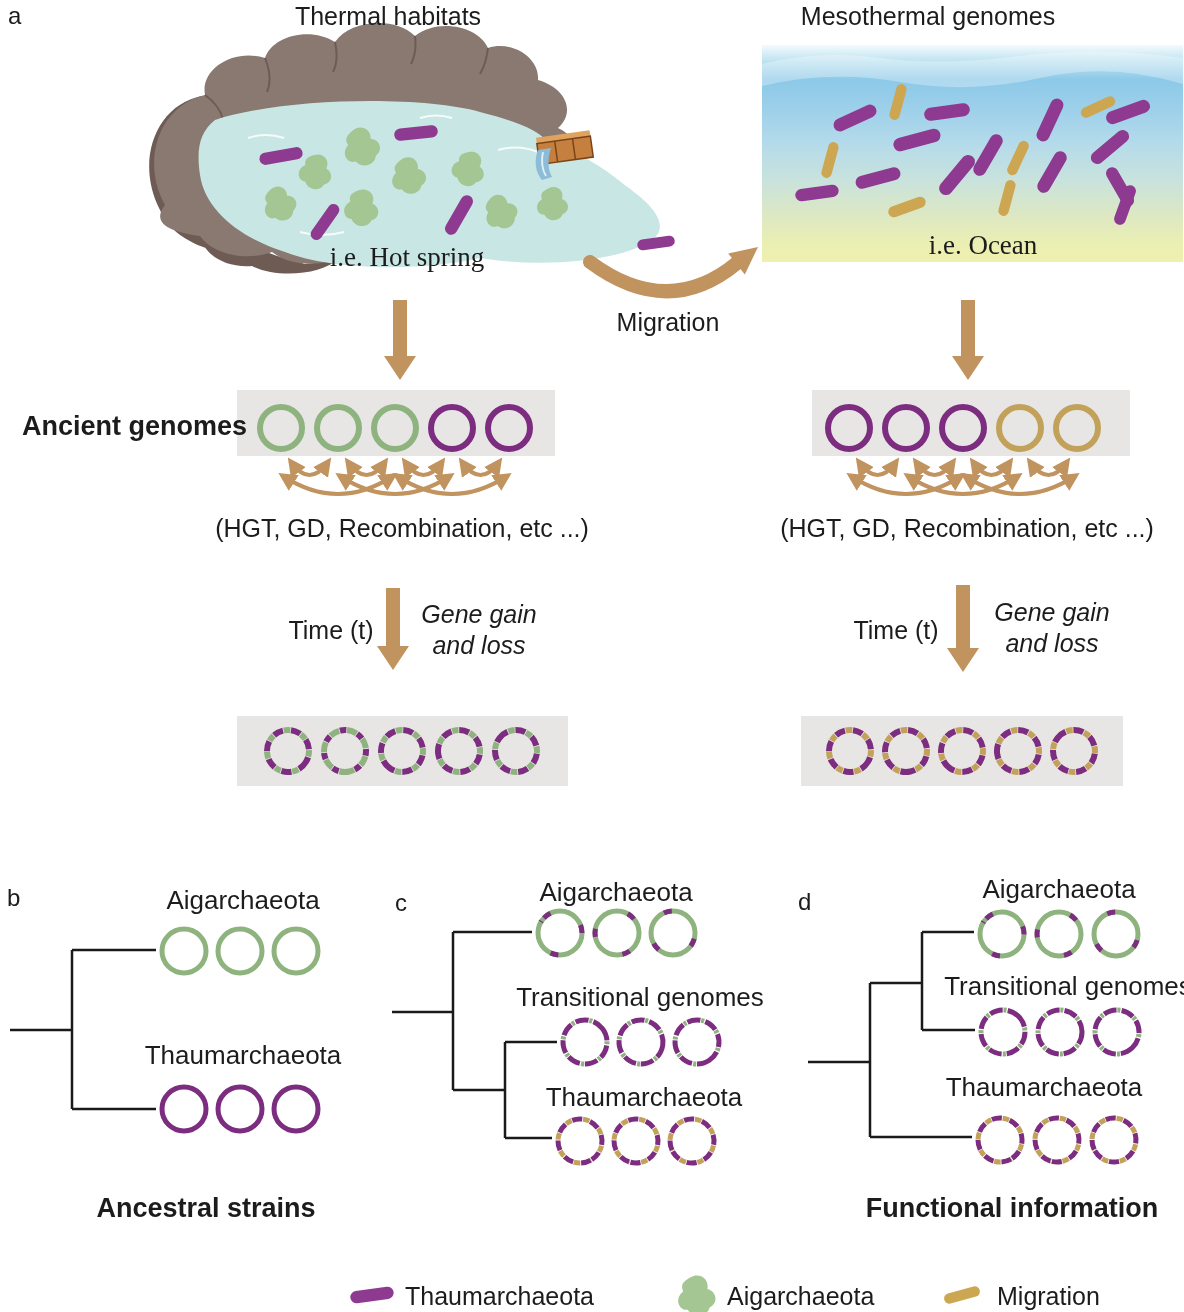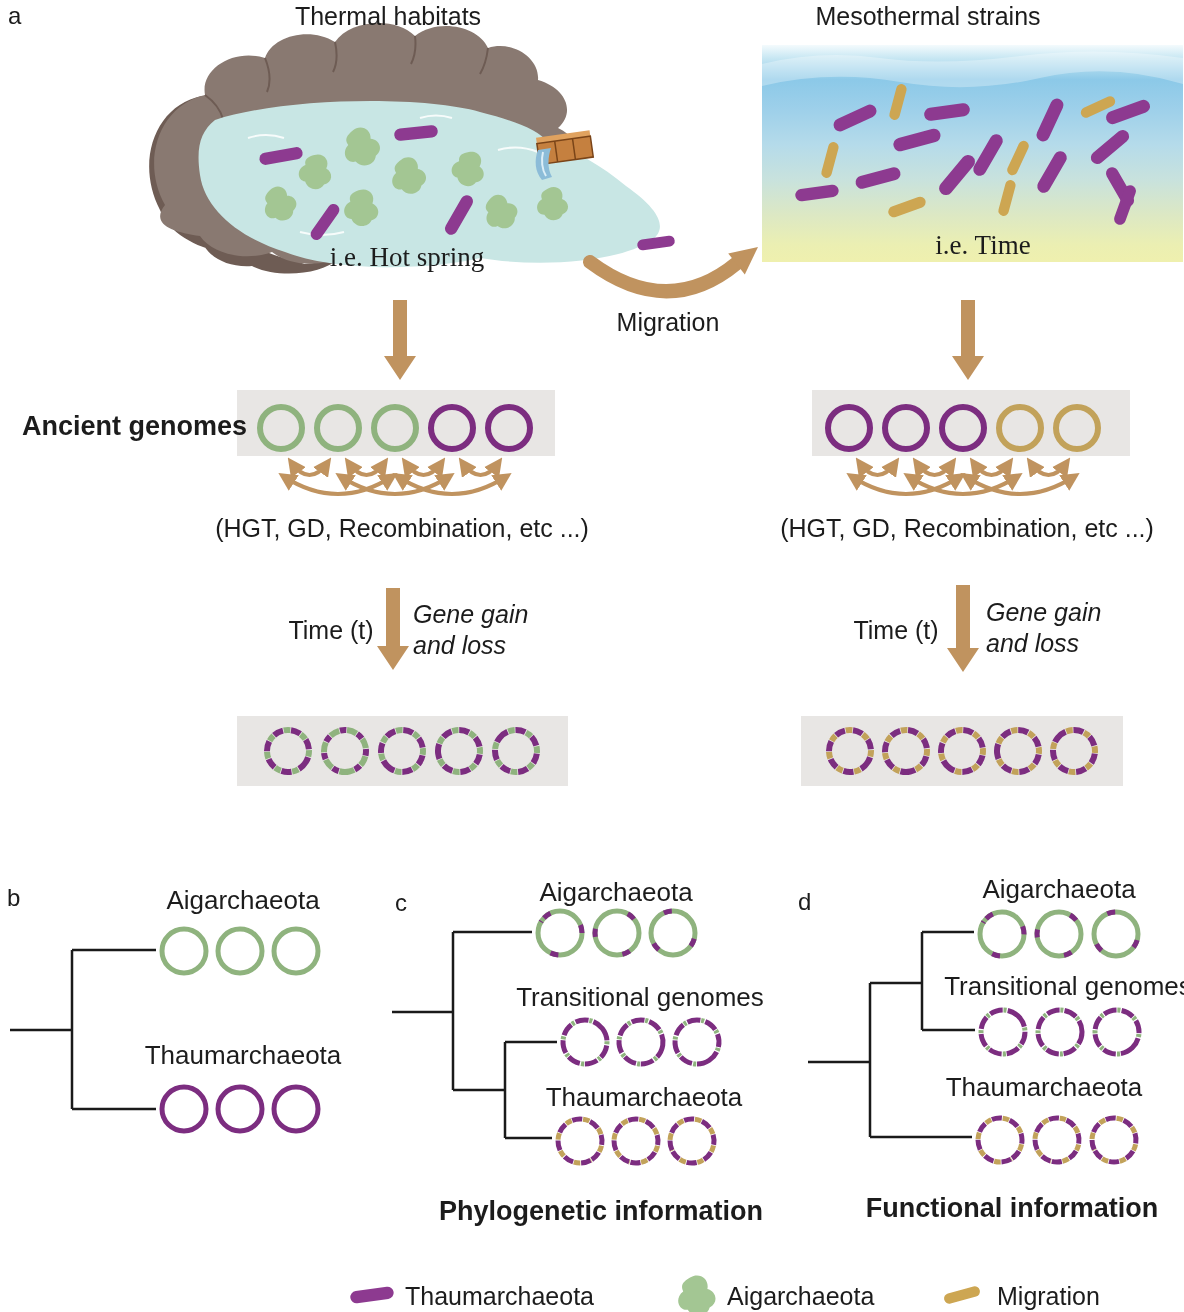--- a/index.html
+++ b/index.html
@@ -1,20 +1,20 @@
 <!DOCTYPE html>
 <html style="--c-purple: #7c2d80; --c-green: #8fb37e; --c-tan: #c2a25a; --c-rod_purple: #8d3a90; --c-rod_tan: #cda652; --c-blob_green: #a3c693; --c-arrow_tan: #c0935f; --c-box_gray: #e8e6e4; --c-tree: #1a1a1a; --c-water: #c8e6e4; --c-rock: #897971; --c-rock_dark: #6e5c54; --c-text: #1c1c1c;"><head>
 <meta charset="utf-8">
 <style>
   html,body{margin:0;padding:0;background:#ffffff;}
   #fig{position:relative;width:1184px;height:1312px;background:#fff;overflow:hidden;
        font-family:"Liberation Sans", sans-serif;color:var(--c-text,#1c1c1c);}
   #gfx{position:absolute;left:0;top:0;width:1184px;height:1312px;}
   .lbl{position:absolute;white-space:nowrap;color:var(--c-text,#1c1c1c);line-height:1.15;}
-  .ctr{transform:translateX(-50%);text-align:left;}
+  .ctr{transform:translateX(-50%);text-align:center;}
   .panel-letter{font-size:24px;}
   .habitat-title{font-size:25px;}
   .scene-caption{font-size:27px;font-family:Liberation Serif, serif;}
   .flow-note{font-size:25px;}
   .bold-label{font-size:27px;font-weight:bold;}
   .group-label{font-size:26px;}
   .caption-bold{font-size:27px;font-weight:bold;}
   .wrap2{white-space:normal;width:132px;line-height:1.22;font-style:italic;}
   .legend-label{font-size:25px;}
 </style>
@@ -227,44 +227,44 @@
 
     <g>
       <use href="#rod" transform="translate(372 1295) rotate(-8) scale(0.95)" style="fill:var(--c-rod_purple)"></use>
       <use href="#blob" transform="translate(697 1296) scale(1.15)" style="fill:var(--c-blob_green)"></use>
       <use href="#rod" transform="translate(962 1295) rotate(-15) scale(0.8)" style="fill:var(--c-rod_tan)"></use>
     </g>
   </svg>
 
   <div class="lbl panel-letter" style="left:8px;top:2px">a</div>
   <div class="lbl habitat-title ctr" style="left:388px;top:2px">Thermal habitats</div>
-  <div class="lbl habitat-title ctr" style="left:928px;top:2px">Mesothermal strains</div>
+  <div class="lbl habitat-title ctr" style="left:928px;top:2px">Mesothermal genomes</div>
   <div class="lbl scene-caption ctr" style="left:407px;top:242px">i.e. Hot spring</div>
-  <div class="lbl scene-caption ctr" style="left:983px;top:230px">i.e. Time</div>
+  <div class="lbl scene-caption ctr" style="left:983px;top:230px">i.e. Ocean</div>
   <div class="lbl flow-note ctr" style="left:668px;top:308px">Migration</div>
 
   <div class="lbl bold-label" style="left:22px;top:411px">Ancient genomes</div>
   <div class="lbl flow-note ctr" style="left:402px;top:514px">(HGT, GD, Recombination, etc ...)</div>
   <div class="lbl flow-note ctr" style="left:967px;top:514px">(HGT, GD, Recombination, etc ...)</div>
 
   <div class="lbl flow-note ctr" style="left:331px;top:616px">Time (t)</div>
   <div class="lbl flow-note ctr" style="left:896px;top:616px">Time (t)</div>
   <div class="lbl flow-note ctr wrap2" style="left:479px;top:599px">Gene gain and loss</div>
   <div class="lbl flow-note ctr wrap2" style="left:1052px;top:597px">Gene gain and loss</div>
 
 
   <div class="lbl panel-letter" style="left:7px;top:884px">b</div>
   <div class="lbl group-label ctr" style="left:243px;top:886px">Aigarchaeota</div>
   <div class="lbl group-label ctr" style="left:243px;top:1041px">Thaumarchaeota</div>
+  <div class="lbl caption-bold ctr" style="left:206px;top:1193px">Ancestral strains</div>
 
   <div class="lbl panel-letter" style="left:395px;top:889px">c</div>
   <div class="lbl group-label ctr" style="left:616px;top:878px">Aigarchaeota</div>
   <div class="lbl group-label ctr" style="left:640px;top:983px">Transitional genomes</div>
   <div class="lbl group-label ctr" style="left:644px;top:1083px">Thaumarchaeota</div>
-  <div class="lbl caption-bold ctr" style="left:601px;top:1196px">Phylogenetic information</div>
 
   <div class="lbl panel-letter" style="left:798px;top:888px">d</div>
   <div class="lbl group-label ctr" style="left:1059px;top:875px">Aigarchaeota</div>
   <div class="lbl group-label ctr" style="left:1068px;top:972px">Transitional genomes</div>
   <div class="lbl group-label ctr" style="left:1044px;top:1073px">Thaumarchaeota</div>
   <div class="lbl caption-bold ctr" style="left:1012px;top:1193px">Functional information</div>
 
   <div class="lbl legend-label" style="left:405px;top:1282px">Thaumarchaeota</div>
   <div class="lbl legend-label" style="left:727px;top:1282px">Aigarchaeota</div>
   <div class="lbl legend-label" style="left:997px;top:1282px">Migration</div>

